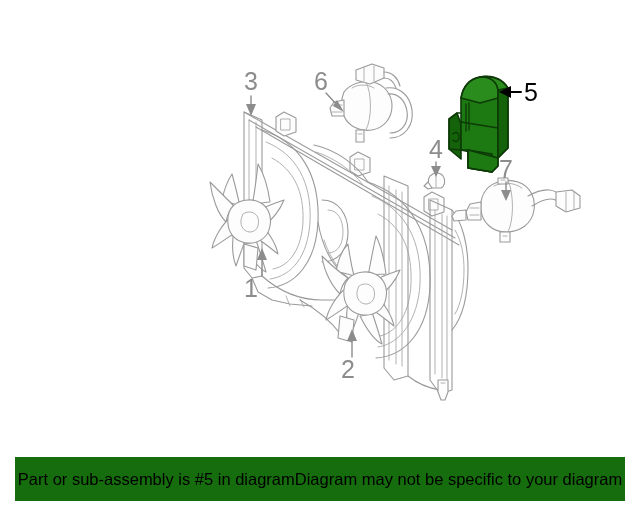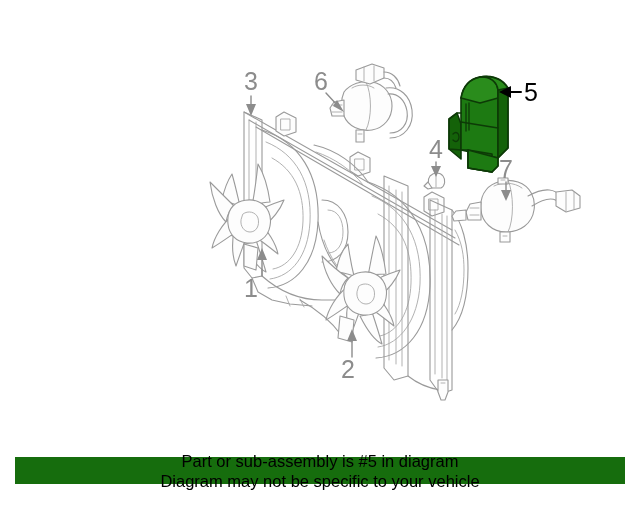--- a/index.html
+++ b/index.html
@@ -27,24 +27,24 @@
     top: 0;
     width: 640px;
     height: 512px;
     display: block;
   }
   .banner {
     position: absolute;
     left: 15px;
     top: 457px;
     width: 610px;
-    height: 27px;
+    height: 44px;
     background: #166d0d;
     display: flex;
-    flex-direction: column;
+    flex-direction: row;
     align-items: center;
     justify-content: center;
     box-sizing: border-box;
   }
   .banner-line {
     color: #000000;
     font-family: "Liberation Sans", sans-serif;
     font-size: 16.5px;
     line-height: 20px;
     letter-spacing: 0px;
@@ -348,16 +348,16 @@
     <text class="callout-num" x="251" y="90" text-anchor="middle">3</text>
     <text class="callout-num" x="436" y="158" text-anchor="middle">4</text>
     <text class="callout-num-hl" x="531" y="101" text-anchor="middle">5</text>
     <text class="callout-num" x="321" y="90" text-anchor="middle">6</text>
     <text class="callout-num" x="506" y="178" text-anchor="middle">7</text>
 
   </svg>
 
   <div class="banner">
     <div class="banner-line">Part or sub-assembly is #5 in diagram</div>
-    <div class="banner-line">Diagram may not be specific to your vehicle</div>
+    <div class="banner-line">Diagram may not be specific to your diagram</div>
   </div>
 
 </div>
 
 </body></html>

